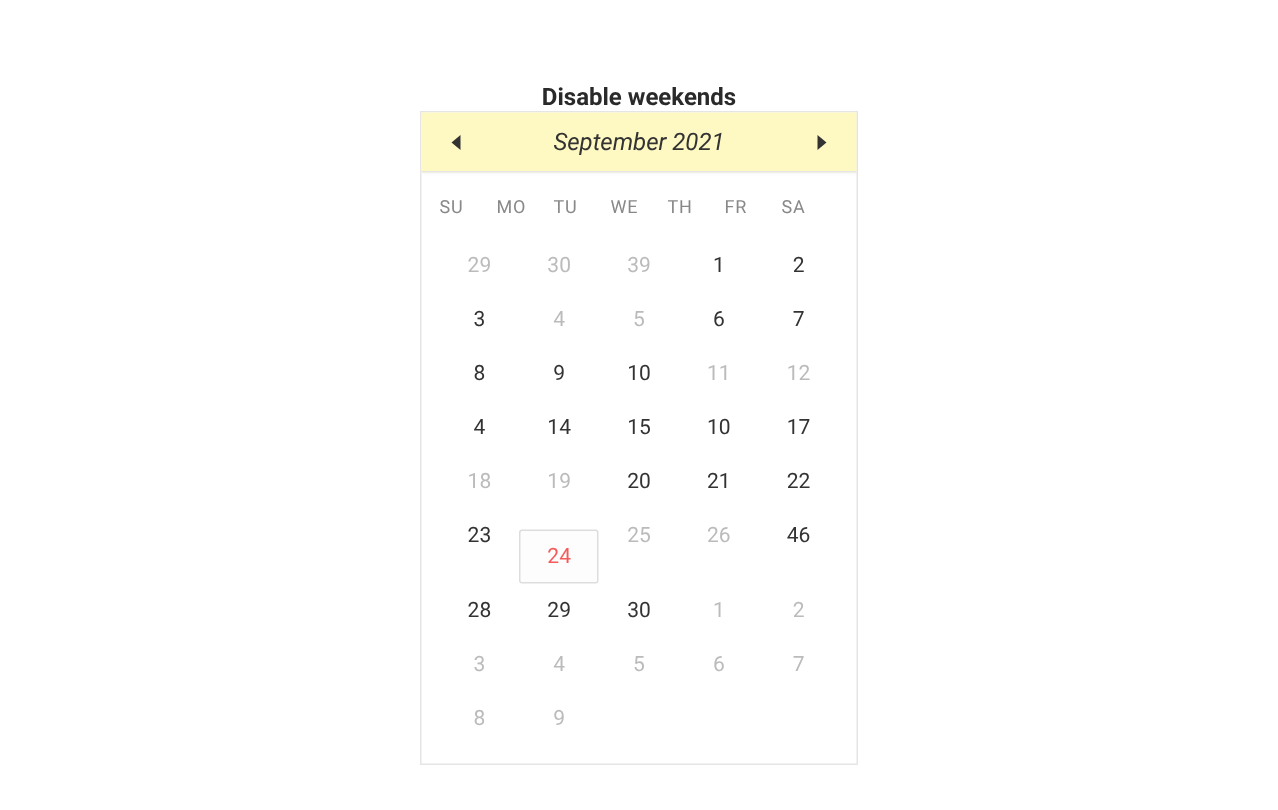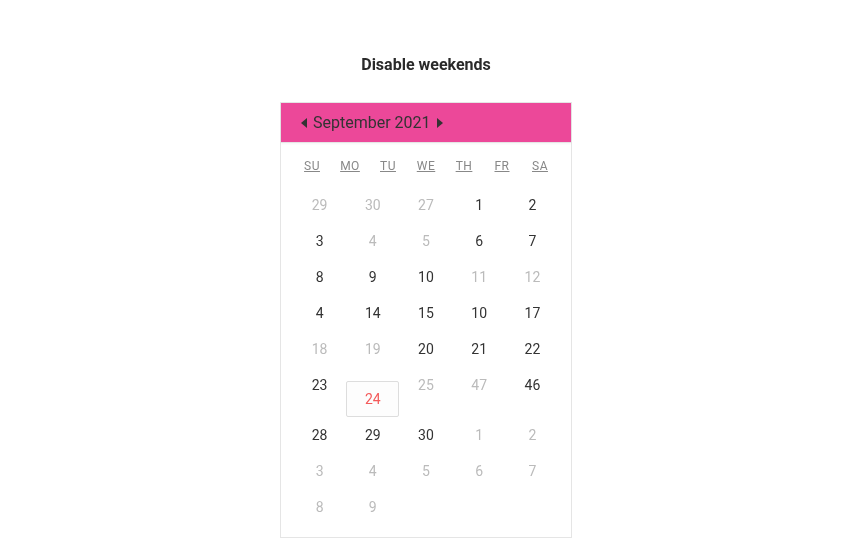--- a/index.html
+++ b/index.html
@@ -14,35 +14,35 @@
       height: 540px;
       display: flex;
       flex-direction: column;
       align-items: center;
       padding-top: 55px;
     }
     .title {
       font-size: 16px;
       font-weight: 700;
       color: #2a2a2a;
-      margin-bottom: 28px;
     }
     .calendar {
       width: 292px;
       border: 1px solid #e5e5e5;
       background: #ffffff;
     }
     .calendar-header {
       display: flex;
       align-items: center;
-      justify-content: flex-start;
-      background: #ec4899;
+      justify-content: space-between;
+      background: #fef9c3;
       border-bottom: 1px solid #e5e5e5;
       padding: 10px 14px;
       box-shadow: 0 1px 2px rgba(0,0,0,0.04);
+      font-style: italic;
     }
     .nav-arrow {
       width: 18px;
       height: 18px;
       display: flex;
       align-items: center;
       justify-content: center;
       cursor: pointer;
       color: #333;
     }
@@ -59,27 +59,25 @@
     .calendar-body {
       padding: 10px 12px 12px 12px;
     }
     .weekdays {
       display: grid;
       grid-template-columns: repeat(7, 1fr);
       gap: 0;
       margin-bottom: 8px;
     }
     .weekday {
-      text-align: center;
       font-size: 12px;
       color: #888;
       font-weight: 400;
       padding: 6px 0;
       letter-spacing: 0.5px;
-      text-decoration: underline;
     }
     .days {
       display: grid;
       grid-template-columns: repeat(5, 1fr);
       gap: 0;
     }
     .day {
       text-align: center;
       font-size: 14px;
       padding: 9px 0;
@@ -133,21 +131,21 @@
         <div class="weekday">MO</div>
         <div class="weekday">TU</div>
         <div class="weekday">WE</div>
         <div class="weekday">TH</div>
         <div class="weekday">FR</div>
         <div class="weekday">SA</div>
       </div>
     <div class="days" id="days">
         <div class="day other-month disabled">29</div>
         <div class="day other-month">30</div>
-        <div class="day other-month">27</div>
+        <div class="day other-month">39</div>
         <div class="day">1</div>
         <div class="day">2</div>
         <div class="day">3</div>
         <div class="day disabled">4</div>
         <div class="day disabled">5</div>
         <div class="day">6</div>
         <div class="day">7</div>
         <div class="day">8</div>
         <div class="day">9</div>
         <div class="day">10</div>
@@ -159,21 +157,21 @@
         <div class="day">10</div>
         <div class="day">17</div>
         <div class="day disabled">18</div>
         <div class="day disabled">19</div>
         <div class="day">20</div>
         <div class="day">21</div>
         <div class="day">22</div>
         <div class="day">23</div>
         <div class="day selected">24</div>
         <div class="day disabled">25</div>
-        <div class="day disabled">47</div>
+        <div class="day disabled">26</div>
         <div class="day">46</div>
         <div class="day">28</div>
         <div class="day">29</div>
         <div class="day">30</div>
         <div class="day other-month">1</div>
         <div class="day other-month disabled">2</div>
         <div class="day other-month disabled">3</div>
         <div class="day other-month">4</div>
         <div class="day other-month">5</div>
         <div class="day other-month">6</div>

